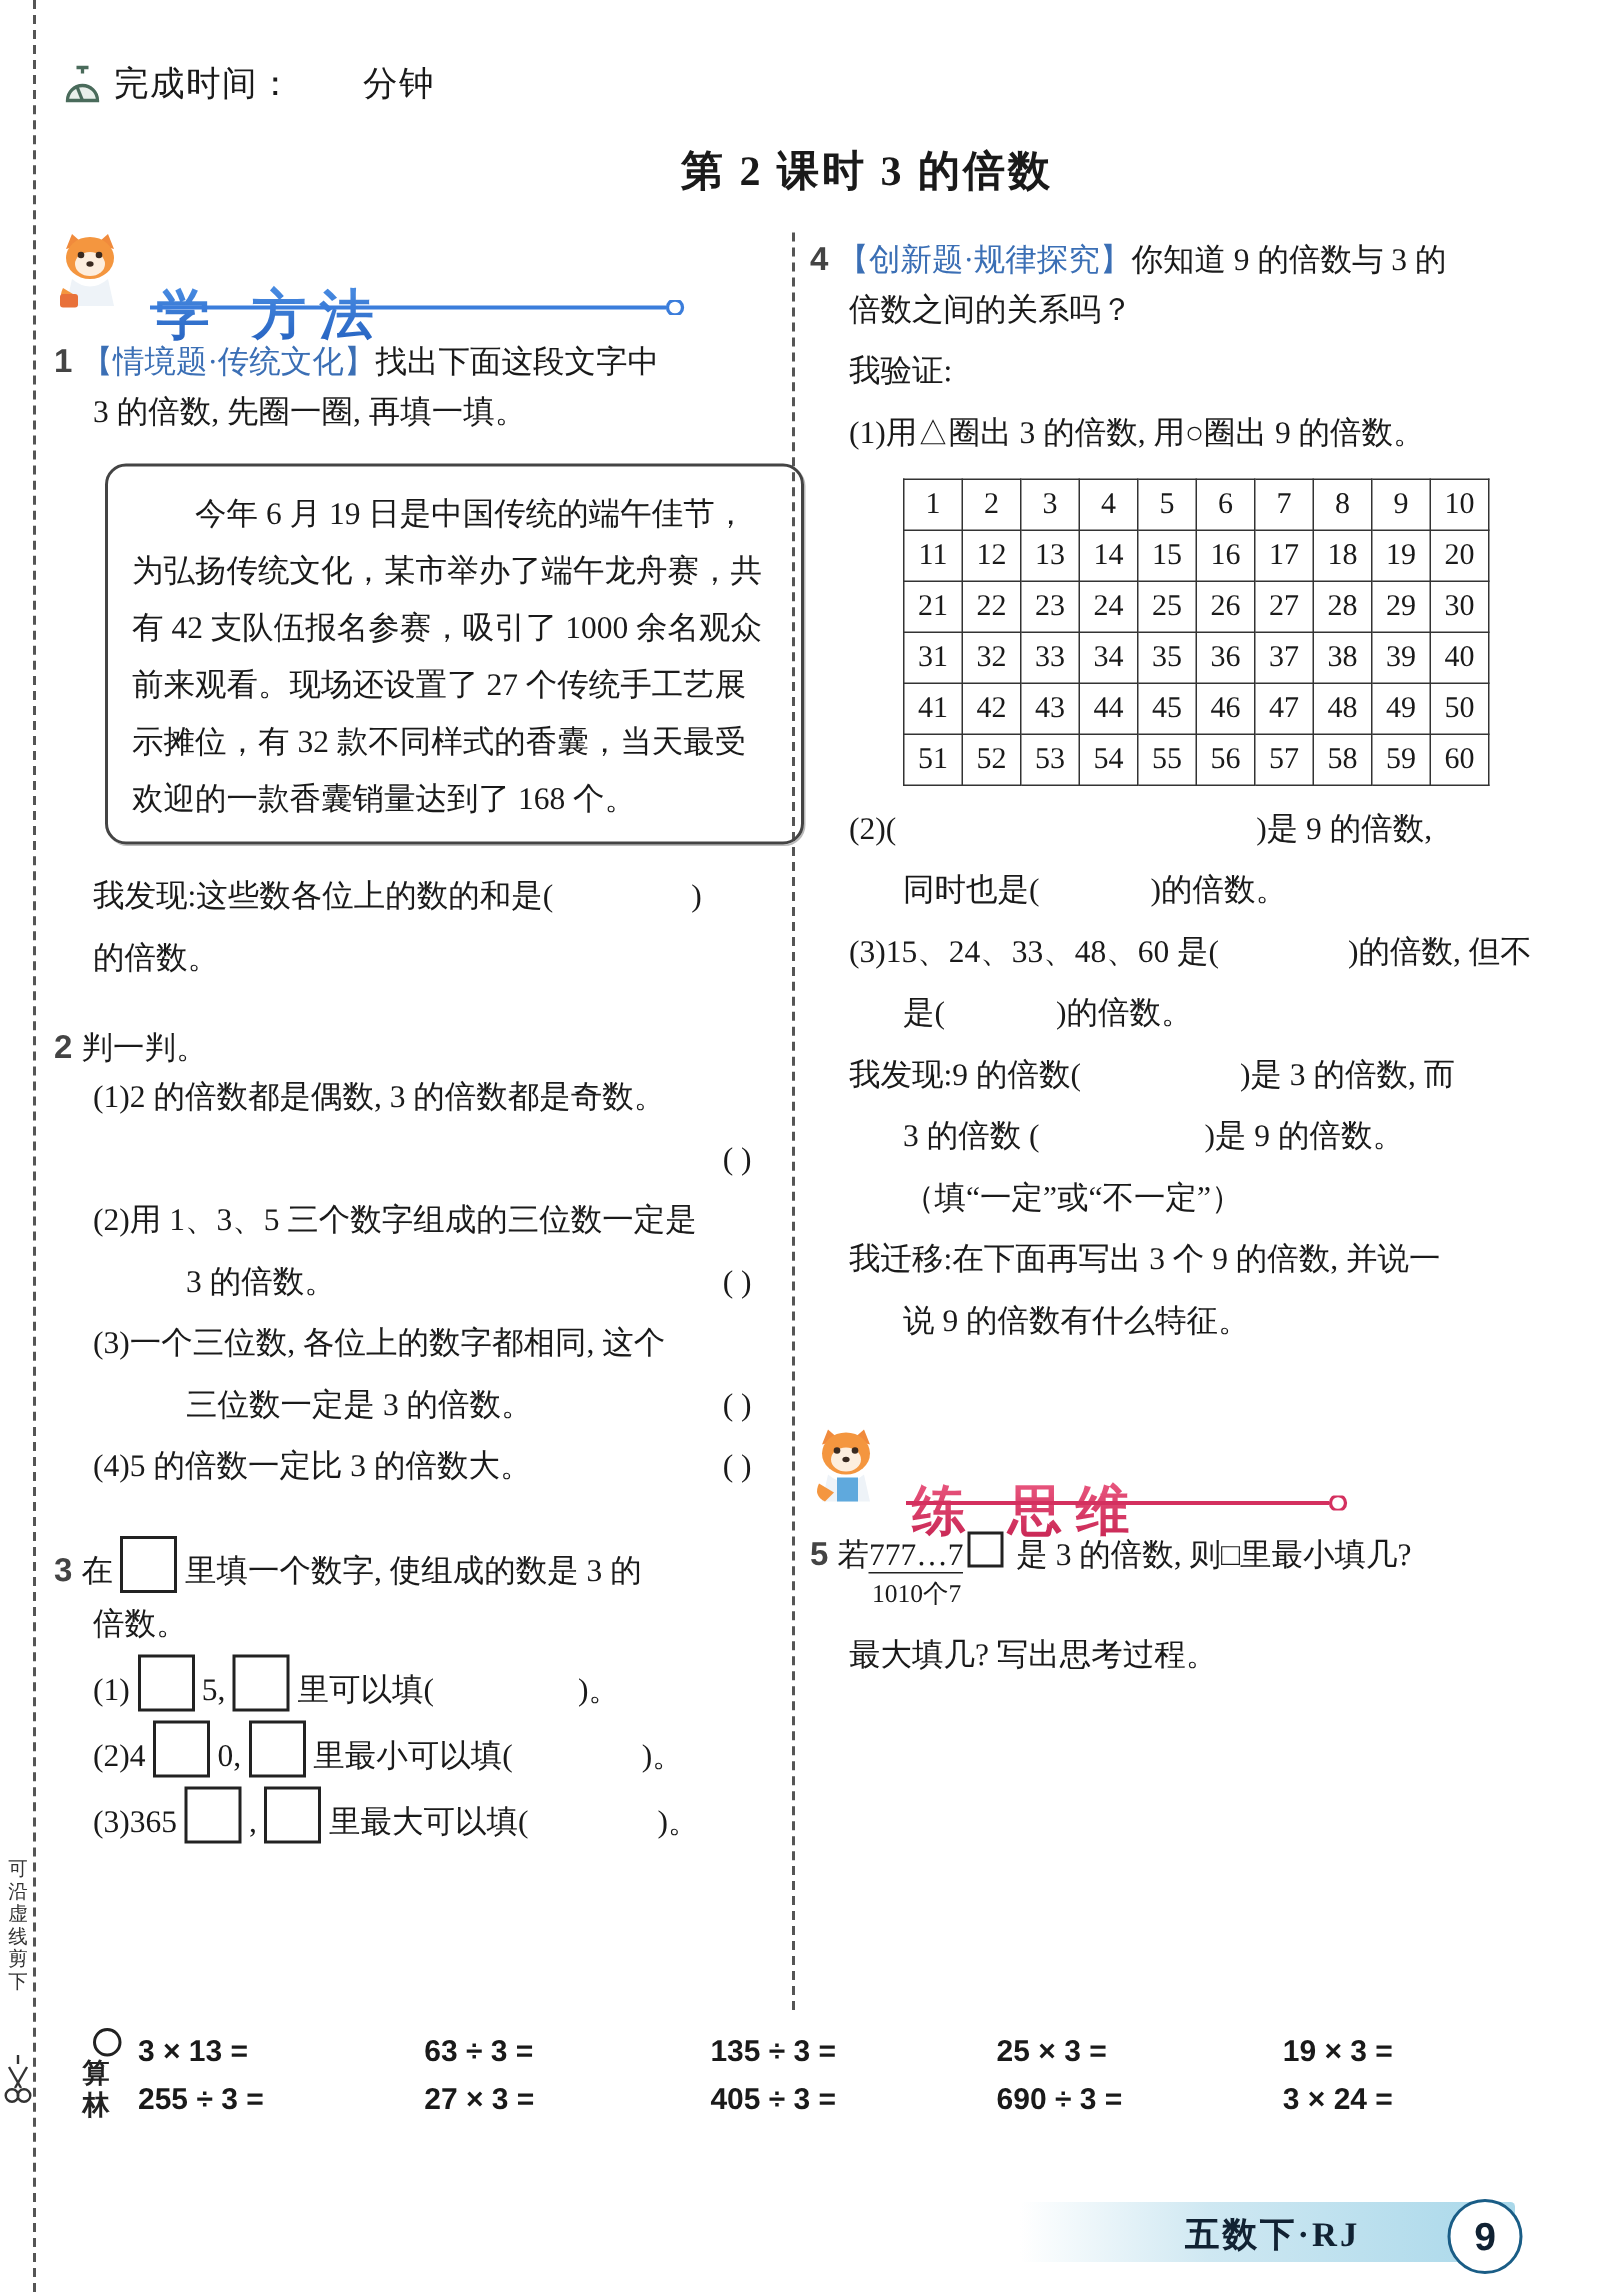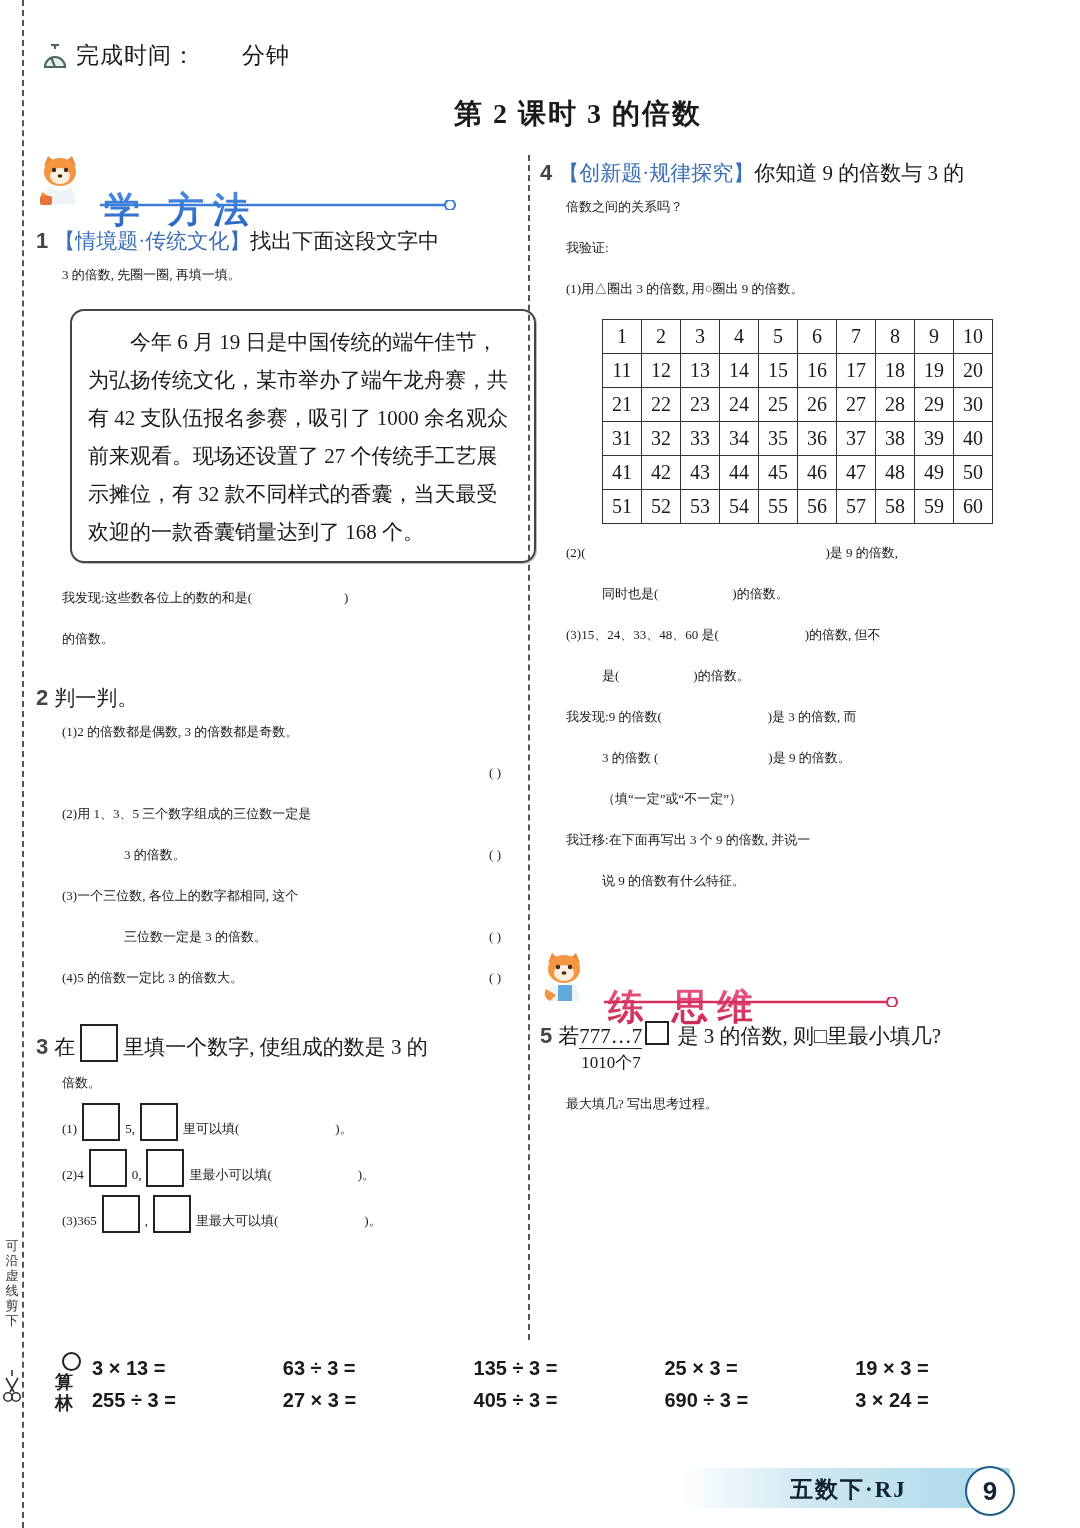--- a/index.html
+++ b/index.html
@@ -68,21 +68,21 @@
   }
   .banner .rule{position:absolute;left:64px;top:50px;height:10px;}
   
   .prob{margin-top:16px;position:relative;}
   .pnum{
     font-family:"Liberation Sans",sans-serif;font-weight:bold;font-size:22px;
     color:#444;margin-right:6px;
   }
   .ptext{font-size:21px;line-height:25px;font-family:"Liberation Serif",serif;}
   .tag{color:#3b6fb5;font-family:"Liberation Serif",serif;}
-  .sub{margin-left:26px;font-size:13px;line-height:41px;}
+  .sub{margin-left:26px;font-size:21px;line-height:41px;}
   .indent{margin-left:62px;}
   .bold{font-weight:normal;}
   .clr{clear:both;}
   
   #storybox{
     margin:14px 0 0 34px;width:430px;
     border:2px solid #444;border-radius:14px;
     padding:12px 16px 10px 16px;
     font-size:21px;line-height:38px;
     font-family:"Liberation Serif",serif;

